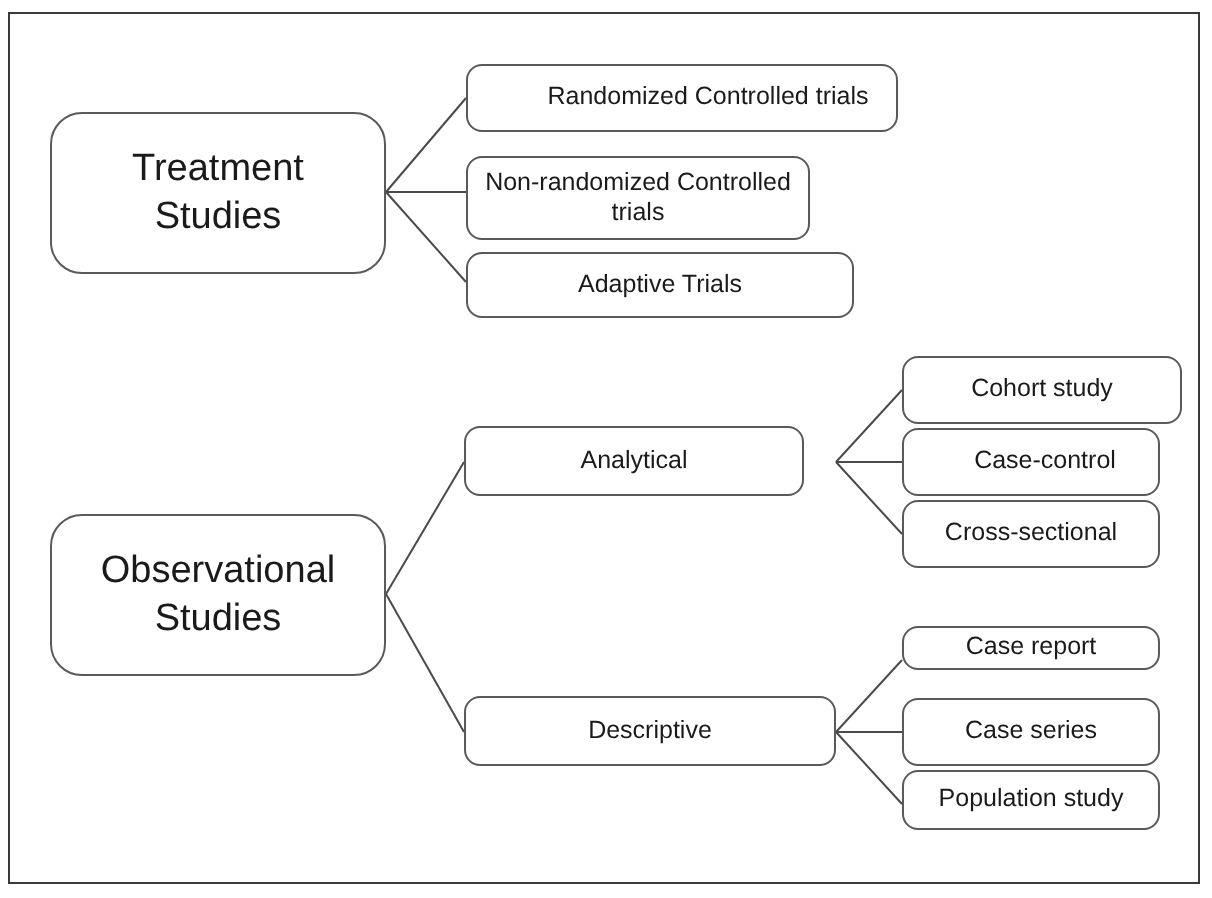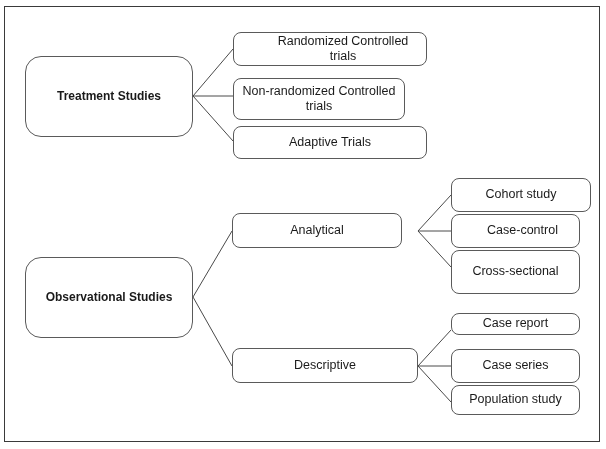--- a/index.html
+++ b/index.html
@@ -42,22 +42,21 @@
     display: flex;
     align-items: center;
     justify-content: center;
     text-align: center;
     color: #1a1a1a;
     line-height: 1.22;
     padding: 2px 6px;
   }
   .node.root {
     border-radius: 16px;
-    font-size: 12px;
-    font-weight: bold;
+    font-size: 19px;
   }
   .node.level1 {
     font-size: 12.5px;
     border-radius: 8px;
   }
   .node.level2 {
     font-size: 12.5px;
     border-radius: 8px;
   }
   .node-label {
@@ -89,21 +88,21 @@
       <line x1="418" y1="366" x2="451" y2="330"></line>
       <line x1="418" y1="366" x2="451" y2="366"></line>
       <line x1="418" y1="366" x2="451" y2="402"></line>
     </g>
   </svg>
 
   <div class="node root" style="left:25px; top:56px; width:168px; height:81px;">
     <span class="node-label">Treatment Studies</span>
   </div>
 
-  <div class="node level1" style="left:233px; top:32px; width:194px; height:34px;padding-left:32px;">
+  <div class="node level1" style="left:233px; top:32px; width:216px; height:34px;padding-left:32px;">
     <span class="node-label">Randomized Controlled trials</span>
   </div>
 
   <div class="node level1" style="left:233px; top:78px; width:172px; height:42px;">
     <span class="node-label">Non-randomized Controlled trials</span>
   </div>
 
   <div class="node level1" style="left:233px; top:126px; width:194px; height:33px;">
     <span class="node-label">Adaptive Trials</span>
   </div>
@@ -117,21 +116,21 @@
   </div>
 
   <div class="node level2" style="left:451px; top:178px; width:140px; height:34px;">
     <span class="node-label">Cohort study</span>
   </div>
 
   <div class="node level2" style="left:451px; top:214px; width:129px; height:34px;padding-left:20px;">
     <span class="node-label">Case-control</span>
   </div>
 
-  <div class="node level2" style="left:451px; top:250px; width:129px; height:44px;">
+  <div class="node level2" style="left:451px; top:250px; width:129px; height:34px;">
     <span class="node-label">Cross-sectional</span>
   </div>
 
   <div class="node level1" style="left:232px; top:348px; width:186px; height:35px;">
     <span class="node-label">Descriptive</span>
   </div>
 
   <div class="node level2" style="left:451px; top:313px; width:129px; height:22px;">
     <span class="node-label">Case report</span>
   </div>

